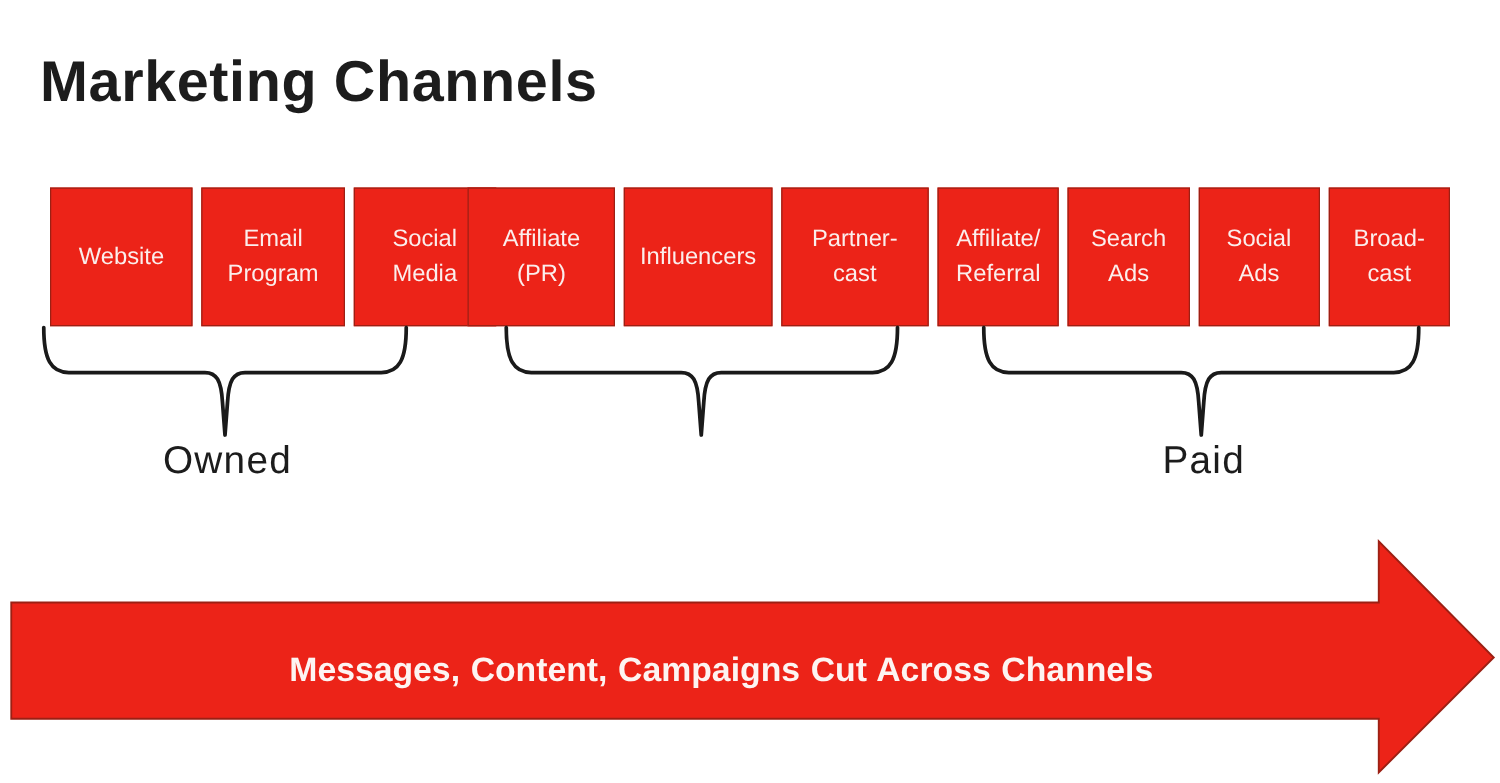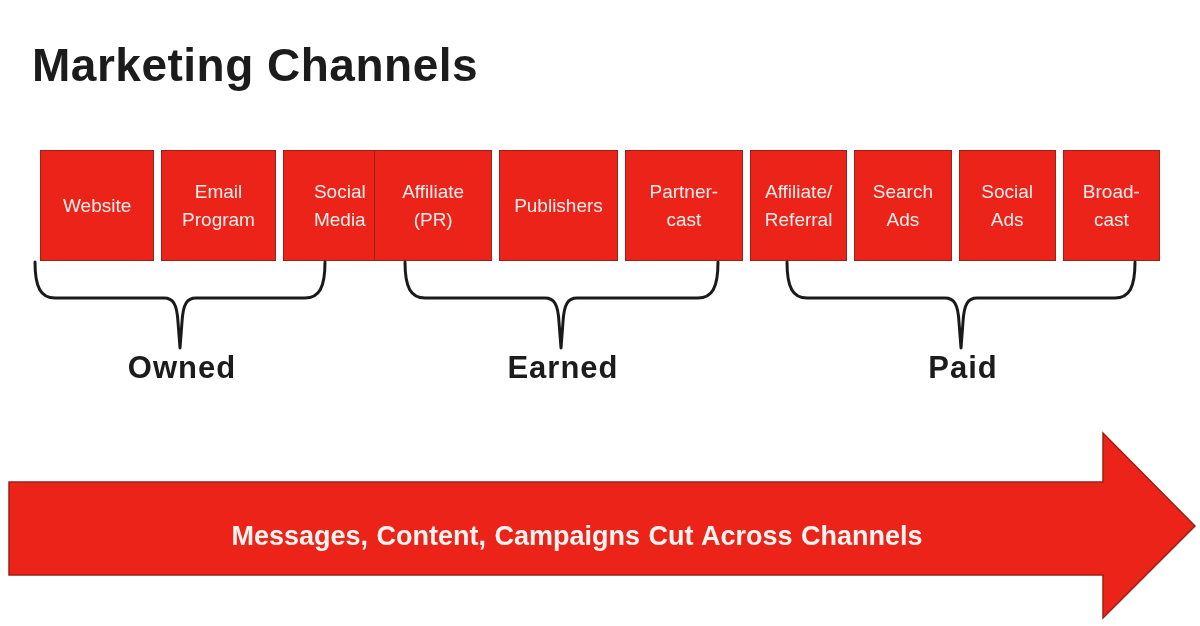--- a/index.html
+++ b/index.html
@@ -41,21 +41,21 @@
     box-sizing:border-box;
   }
   .brace{position:absolute;top:260px;height:92px;}
   .brace path{fill:none;stroke:#1a1a1a;stroke-width:3;stroke-linecap:round;stroke-linejoin:round;}
   .b1{left:33px;width:294px;}
   .b2{left:403px;width:317px;}
   .b3{left:785px;width:352px;}
   .group-label{
     position:absolute;top:350px;
     transform:translateX(-50%);
-    font-size:31px;font-weight:700;color:var(--ink);
+    font-size:31px;font-weight:400;color:var(--ink);
     letter-spacing:1px;
   }
   .gl1{left:182px;}
   .gl2{left:563px;}
   .gl3{left:963px;}
   .arrow-svg{position:absolute;left:6px;top:430px;width:1192px;height:194px;}
   .arrow-svg polygon{fill:var(--red);stroke:var(--red-border);stroke-width:1.5;}
   .arrow-label{
     position:absolute;left:8px;top:482px;width:1096px;height:108px;
     display:flex;align-items:center;justify-content:center;
@@ -90,21 +90,21 @@
     </div>
 
   <div class="boxrow g2">
 
       <div class="chip">
         <span>Affiliate
 (PR)</span>
       </div>
 
       <div class="chip">
-        <span>Publishers</span>
+        <span>Influencers</span>
       </div>
 
       <div class="chip">
         <span>Partner-
 cast</span>
       </div>
     </div>
 
   <div class="boxrow g3">
 
@@ -133,21 +133,20 @@
     <path d="M 2,2 C 2,28 8,38 22,38 L 131,38 C 140,38 144,44 145,62 L 147,88 L 149,62 C 150,44 154,38 163,38 L 272,38 C 286,38 292,28 292,2"></path>
   </svg>
   <svg class="brace b2" viewBox="0 0 317 92" preserveAspectRatio="none">
     <path d="M 2,2 C 2,28 8,38 22,38 L 142,38 C 151,38 155,44 156,62 L 158,88 L 160,62 C 161,44 165,38 174,38 L 295,38 C 309,38 315,28 315,2"></path>
   </svg>
   <svg class="brace b3" viewBox="0 0 352 92" preserveAspectRatio="none">
     <path d="M 2,2 C 2,28 8,38 22,38 L 160,38 C 169,38 173,44 174,62 L 176,88 L 178,62 C 179,44 183,38 192,38 L 330,38 C 344,38 350,28 350,2"></path>
   </svg>
 
   <div class="group-label gl1">Owned</div>
-  <div class="group-label gl2">Earned</div>
   <div class="group-label gl3">Paid</div>
 
   <svg class="arrow-svg" viewBox="0 0 1192 194" preserveAspectRatio="none">
     <polygon points="3,52 1097,52 1097,3 1189,96 1097,188 1097,145 3,145"></polygon>
   </svg>
   <div class="arrow-label">Messages, Content, Campaigns Cut Across Channels</div>
 
 </div>
 
 </body></html>

